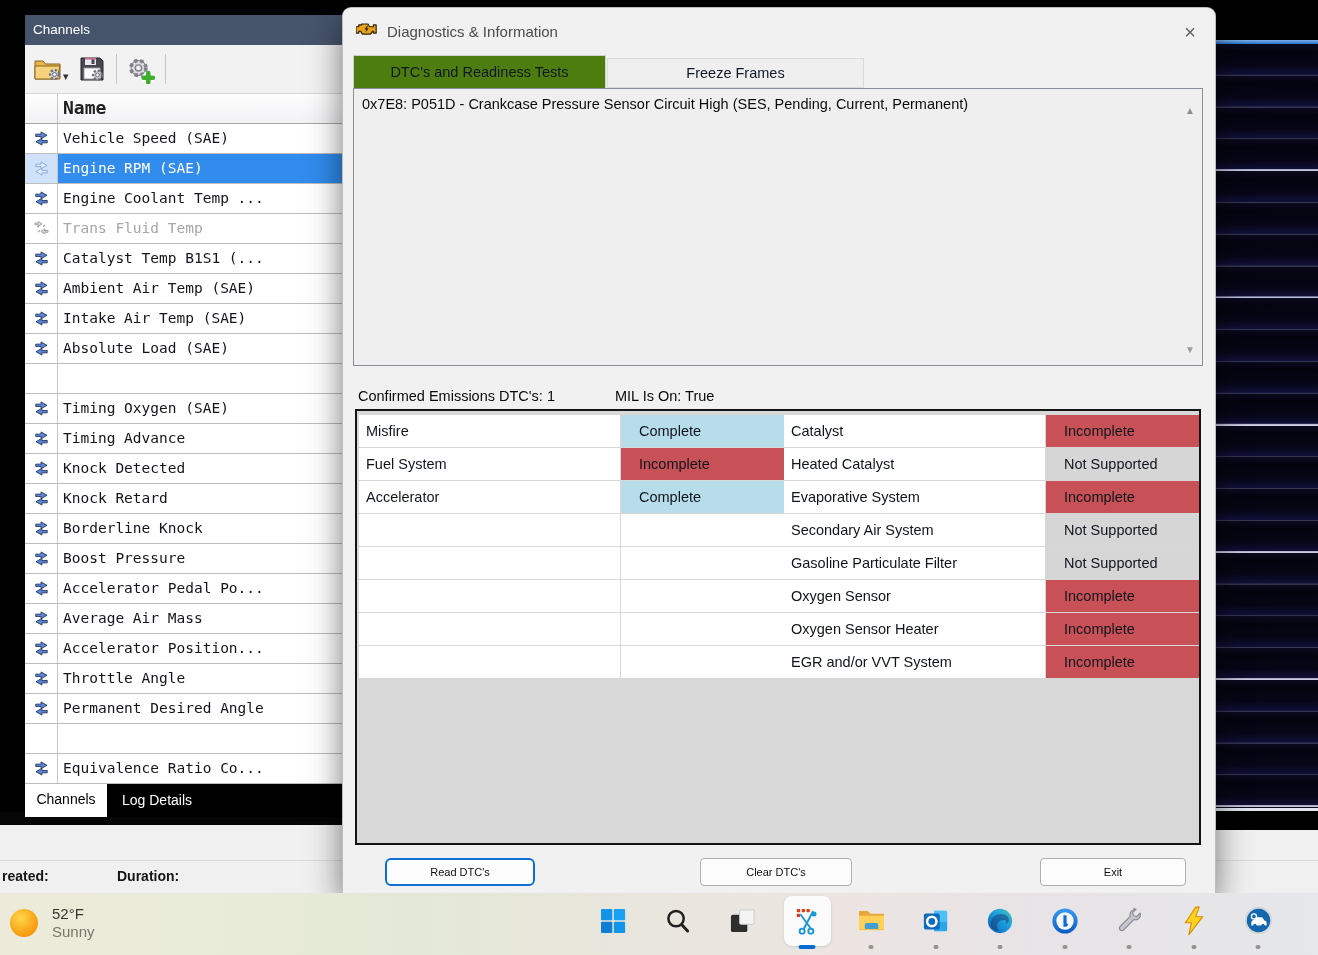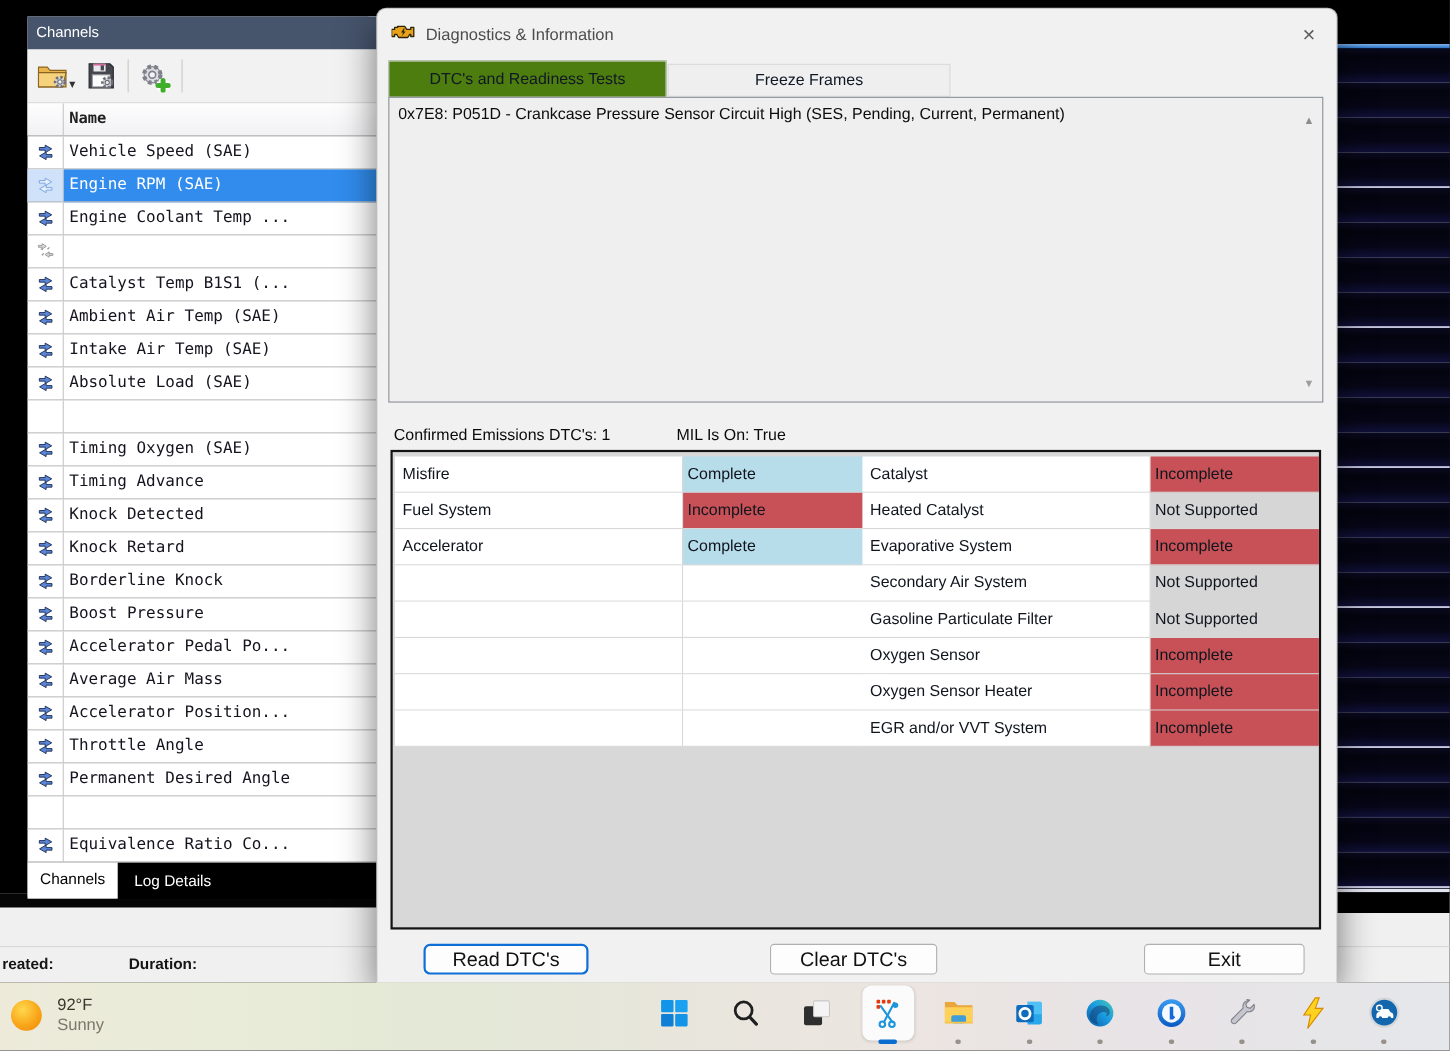--- a/index.html
+++ b/index.html
@@ -23,21 +23,21 @@
 
   
   .channels{left:0;top:15px;width:337px;height:800px;background:#fff;margin-left:25px;}
   .ch-title{height:30px;background:#46546c;color:#fff;font-size:13.5px;line-height:30px;padding-left:8px;}
   .ch-toolbar{height:48px;background:#f2f2f2;border-bottom:1px solid #d6d6d6;display:flex;align-items:center;padding-left:4px;}
   .tbtn{width:38px;height:40px;display:flex;align-items:center;justify-content:center;background:transparent;border:0;padding:0;}
   .tcaret{font-size:11px;color:#333;margin:14px 4px 0 -4px;}
   .tdiv{width:1px;height:30px;background:#c8c8c8;margin:0 5px;}
   .ch-header{height:29px;display:grid;grid-template-columns:33px 289px 15px;background:linear-gradient(#fdfdfe,#f2f2f4);border-bottom:1px solid #a6a6a6;}
   .ch-header>div{border-right:1px solid #c6c6c6;}
-  .ch-header .hname{font-family:"DejaVu Sans Mono",monospace;font-weight:bold;font-size:14px;color:#202020;line-height:28px;padding-left:5px;}
+  .ch-header .hname{font-family:"DejaVu Sans Mono",monospace;font-weight:bold;font-size:18px;color:#202020;line-height:28px;padding-left:5px;}
   .ch-row{height:30px;display:grid;grid-template-columns:33px 289px 15px;box-sizing:border-box;}
   .ch-ic,.ch-nm,.ch-rt{border-bottom:1px solid #bcbcbc;border-right:1px solid #c6c6c6;box-sizing:border-box;overflow:hidden;}
   .ch-ic{display:flex;align-items:center;justify-content:center;}
   .ch-nm{font-family:"DejaVu Sans Mono",monospace;font-size:14.5px;color:#14141e;line-height:28px;padding-left:5px;white-space:nowrap;}
   .ch-row.selected .ch-nm,.ch-row.selected .ch-rt{background:#318ced;color:#fff;}
   .ch-row.selected .ch-ic{background:#cfe2f9;}
   .ch-row.disabled .ch-nm{color:#a6a6a6;}
   .ch-tabs{height:33px;background:#000;display:flex;align-items:stretch;}
   .ch-tab-active{width:82px;background:#fff;color:#000;font-size:14px;text-align:center;line-height:31px;}
   .ch-tab-idle{color:#fff;font-size:14px;line-height:33px;margin-left:15px;}
@@ -54,23 +54,23 @@
   .dlg-tab.idle{left:264px;top:50px;width:257px;height:30px;background:#efefef;border:1px solid #dadada;line-height:29px;}
   .dtc-box{left:10px;top:80px;width:850px;height:278px;background:#efefef;border:1px solid #8b8f97;box-sizing:border-box;}
   .dtc-text{position:absolute;left:8px;top:7px;right:26px;font-size:14.5px;color:#0c0c0c;}
   .scroll-arrow{position:absolute;right:7px;font-size:10px;color:#8d8d8d;background:transparent;border:0;padding:0;}
   .lbl{position:absolute;top:380px;font-size:14.5px;color:#0a0a0a;}
   .rd-panel{left:12px;top:401px;width:842px;height:432px;background:#d8d8d8;border:2px solid #141414;}
   .rd-grid{position:absolute;top:4px;}
   .rd-row{display:flex;height:33px;}
   .rd-name{width:262px;background:#fff;border-bottom:1px solid #d8d8d8;border-right:1px solid #d8d8d8;
            font-size:14.5px;color:#10151d;line-height:32px;padding-left:7px;box-sizing:border-box;white-space:nowrap;overflow:hidden;}
-  .rd-status{flex:1;background:#fff;border-bottom:1px solid #d8d8d8;font-size:14.5px;color:#10151d;line-height:32px;padding-left:4px;white-space:nowrap;overflow:hidden;}
+  .rd-status{flex:1;background:#fff;border-bottom:1px solid #d8d8d8;font-size:14.5px;color:#10151d;line-height:32px;padding-left:18px;white-space:nowrap;overflow:hidden;}
   .btn{position:absolute;top:850px;height:28px;background:#fdfdfd;border:1px solid #b0b0b0;border-radius:4px;
-       font-size:18px;color:#101010;font-family:"Liberation Sans",sans-serif;}
+       font-size:11px;color:#101010;font-family:"Liberation Sans",sans-serif;}
   .btn.focus{border:2px solid #0f6fd7;border-radius:6px;}
 
   
   .taskbar{left:0;top:893px;width:1318px;height:62px;z-index:50;
     background:linear-gradient(90deg,#edeada 0%,#e9ecd9 15%,#e3e9d6 30%,#e8e6dc 46%,#ece5e1 62%,#e8e3e6 78%,#e5e7ea 100%);}
   .weather{left:10px;top:4px;display:flex;align-items:center;gap:14px;height:52px;}
   .sun{width:28px;height:28px;border-radius:50%;background:radial-gradient(circle at 38% 32%,#ffd84d 0%,#f9a61a 55%,#ef8508 100%);}
   .w-temp{font-size:15px;color:#3a362c;line-height:18px;}
   .w-cond{font-size:15px;color:#7b766a;line-height:18px;}
   .tb-icons{left:581px;top:0px;height:62px;display:flex;}
@@ -169,20 +169,21 @@
         <div class="ch-rt"></div>
       </div>
       <div class="ch-row disabled">
         <div class="ch-ic">
           <svg viewBox="0 0 16 16" width="17" height="17">
             <path d="M1.8 2.9H5V1.4L8.6 3.7 5 6V4.5H1.8Z" fill="#d9d9d9" stroke="#9a9a9a" stroke-width=".8"></path>
             <path d="M14.2 11.5H11v1.5L7.4 10.7 11 8.4v1.5h3.2Z" fill="#d9d9d9" stroke="#9a9a9a" stroke-width=".8"></path>
             <path d="M9.6 6.2l1.6-1.6M6.4 9.8l-1.6 1.6M10.4 9.4l1.8.8M5.6 6.6l-1.8-.8" stroke="#9a9a9a" stroke-width="1.1"></path>
           </svg>
         </div>
+        <div class="ch-nm">Trans Fluid Temp</div>
         <div class="ch-rt"></div>
       </div>
       <div class="ch-row normal">
         <div class="ch-ic">
           <svg viewBox="0 0 16 16" width="17" height="17">
             <path d="M2.6 3.9H7.6V1.8L13.2 5 7.6 8.2V6.1H2.6Z" fill="#5b86d8" stroke="#1e2f55" stroke-width=".8"></path>
             <path d="M13.4 9.9H8.4V7.8L2.8 11l5.6 3.2v-2.1h5Z" fill="#5b86d8" stroke="#1e2f55" stroke-width=".8"></path>
           </svg>
         </div>
         <div class="ch-nm">Catalyst Temp B1S1 (...</div>
@@ -451,21 +452,21 @@
 
   <button class="btn focus" style="left:42px;width:150px">Read DTC's</button>
   <button class="btn" style="left:357px;width:152px">Clear DTC's</button>
   <button class="btn" style="left:697px;width:146px">Exit</button>
 </div>
 
 <div class="abs taskbar">
   <div class="abs weather">
     <div class="sun"></div>
     <div>
-      <div class="w-temp">92°F</div>
+      <div class="w-temp">52°F</div>
       <div class="w-cond">Sunny</div>
     </div>
   </div>
   <div class="abs tb-icons">
       <button class="tb-cell">
         <span class="tb-ic"><svg viewBox="0 0 26 26" width="26" height="26">
             <rect x="1" y="1" width="11.3" height="11.3" rx="1" fill="#1295e8"></rect>
             <rect x="13.8" y="1" width="11.3" height="11.3" rx="1" fill="#1ba1f2"></rect>
             <rect x="1" y="13.8" width="11.3" height="11.3" rx="1" fill="#0d7fd6"></rect>
             <rect x="13.8" y="13.8" width="11.3" height="11.3" rx="1" fill="#1295e8"></rect>

